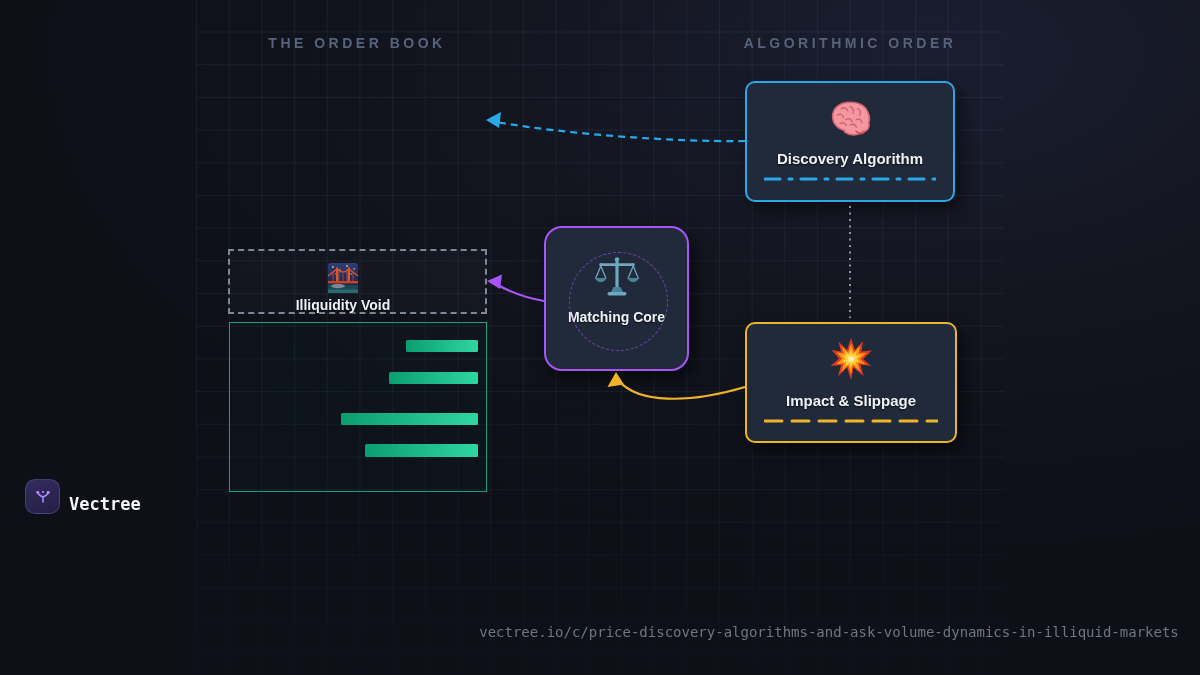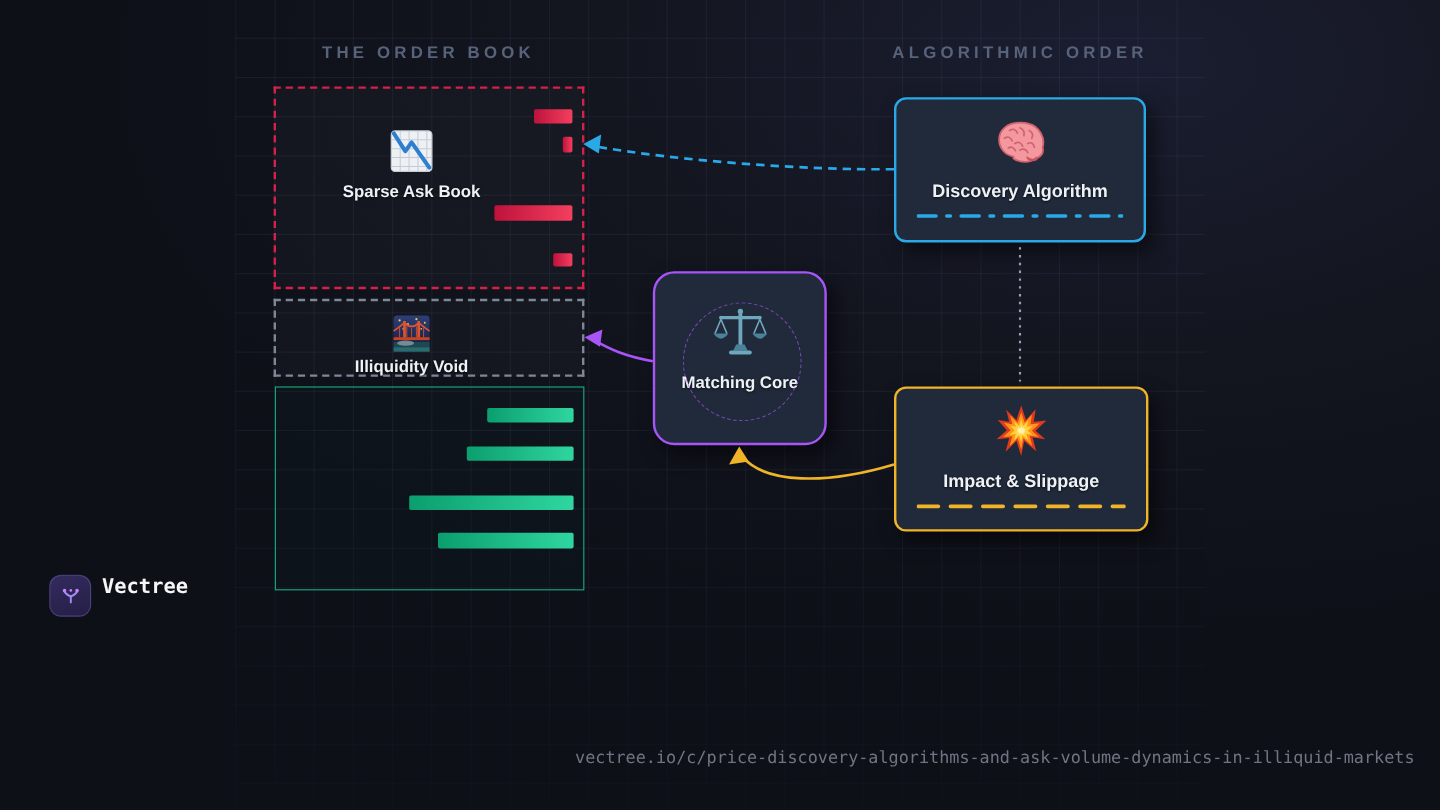--- a/index.html
+++ b/index.html
@@ -47,21 +47,21 @@
   }
   .card-label{font-weight:700;font-size:15px;color:#eef2f7;white-space:nowrap;text-shadow:0 1px 2px rgba(0,0,0,.7);}
   .card-discovery{left:745px;top:81px;width:210px;height:121px;border:2px solid #2aa9e8;}
   .card-impact{left:745px;top:322px;width:212px;height:121px;border:2px solid #f0b429;}
   .card-matching{left:544px;top:226px;width:145px;height:145px;border:2px solid #a855f7;border-radius:18px;}
   .core-circle{
     position:absolute;left:23px;top:24px;width:97px;height:97px;border-radius:50%;
     border:1.5px dashed rgba(168,85,247,0.6);
   }
   
-  .logo-row{position:absolute;left:41px;top:479px;display:flex;align-items:flex-start;}
+  .logo-row{position:absolute;left:25px;top:479px;display:flex;align-items:flex-end;}
   .logo-badge{
     width:33px;height:33px;border-radius:10px;display:flex;align-items:center;justify-content:center;
     background:linear-gradient(160deg,#332b5e,#251f46);border:1px solid rgba(167,139,250,0.25);
   }
   .brand-name{margin-left:9px;font:700 17px "DejaVu Sans Mono", monospace;color:#f5f6f8;}
   .big-title{
     position:absolute;left:25px;top:512px;
     font:700 35px/33px "DejaVu Sans Mono", monospace;color:#f8fafc;letter-spacing:-1px;
   }
   .page-url{
@@ -74,36 +74,20 @@
 </head>
 <body>
 
 <div class="canvas">
 
   <div class="grid-layer"></div>
 
   <div class="col-header" style="left:357px;">THE ORDER BOOK</div>
   <div class="col-header" style="left:850px;">ALGORITHMIC ORDER</div>
 
-  <div class="zone zone-ask">
-    <span class="zone-icon" style="top:33px;">
-      <svg width="38" height="38" viewBox="0 0 36 36">
-        <rect x="2" y="2" width="32" height="32" rx="3" fill="#eef1f4" stroke="#c9ced6"></rect>
-        <path d="M2,9H34 M2,16H34 M2,23H34 M2,30H34 M9,2V34 M16,2V34 M23,2V34 M30,2V34" stroke="#c5cbd4" stroke-width="0.8" fill="none"></path>
-        <polyline points="4,4 13,18 18,11 32,31" fill="none" stroke="#2f7fd1" stroke-width="3.2" stroke-linecap="round" stroke-linejoin="round"></polyline>
-      </svg>
-    </span>
-    <span class="zone-label" style="top:77px;">Sparse Ask Book</span>
-    <div>
-        <div class="bar ask-bar" style="top: 17px; width: 32px; height: 12px;"></div>
-        <div class="bar ask-bar" style="top: 40px; width: 8px; height: 13px;"></div>
-        <div class="bar ask-bar" style="top: 97px; width: 65px; height: 13px;"></div>
-        <div class="bar ask-bar" style="top: 137px; width: 16px; height: 11px;"></div>
-      </div>
-  </div>
 
   <div class="zone zone-void">
     <span class="zone-icon" style="top:11px;">
       <svg width="32" height="32" viewBox="0 0 32 32">
         <defs>
           <linearGradient id="nightsky" x1="0" y1="0" x2="0" y2="1">
             <stop offset="0" stop-color="#2d3f78"></stop>
               <stop offset="1" stop-color="#131b3d"></stop>
           </linearGradient>
         </defs>

